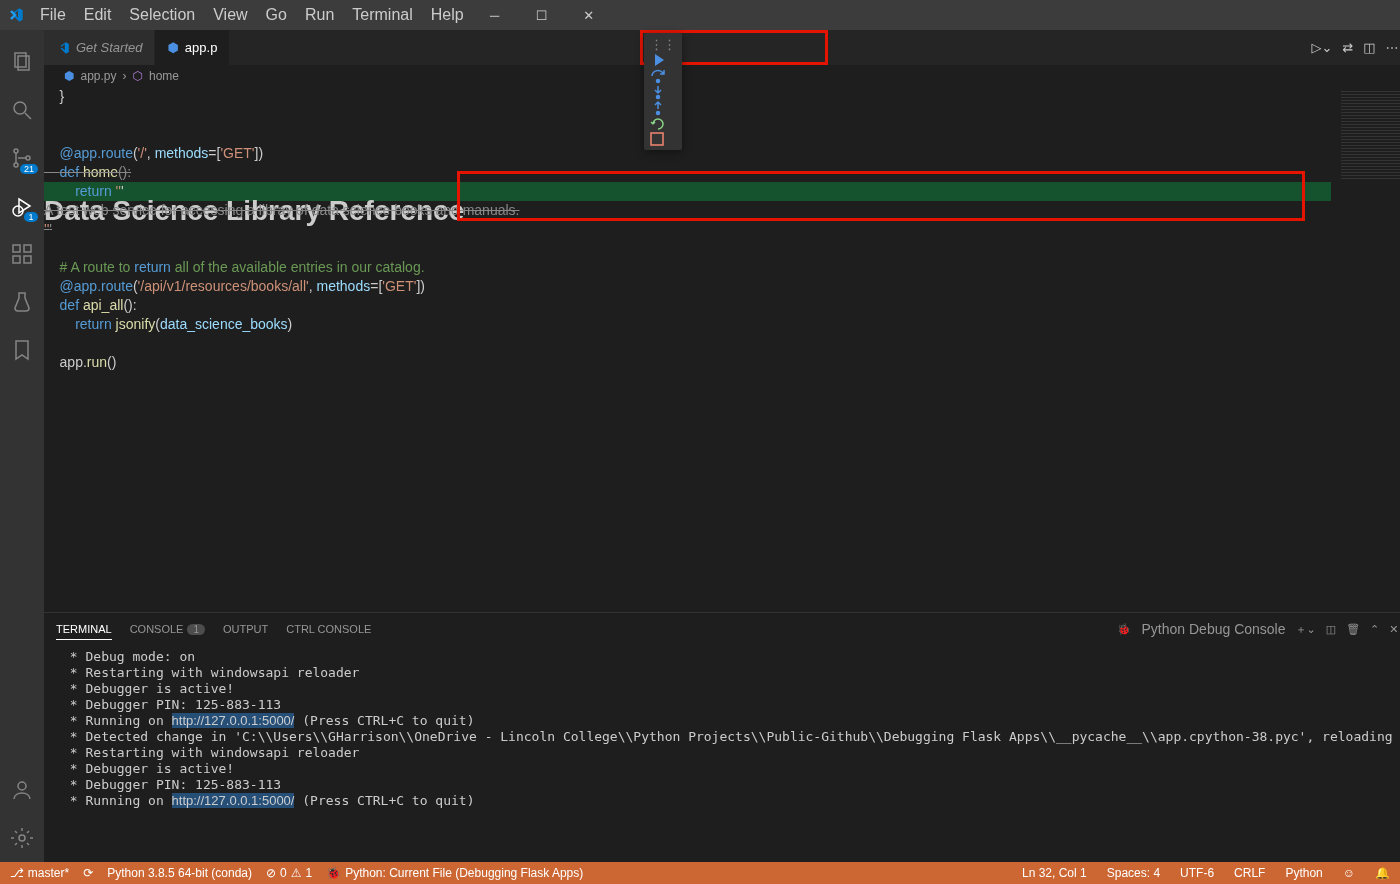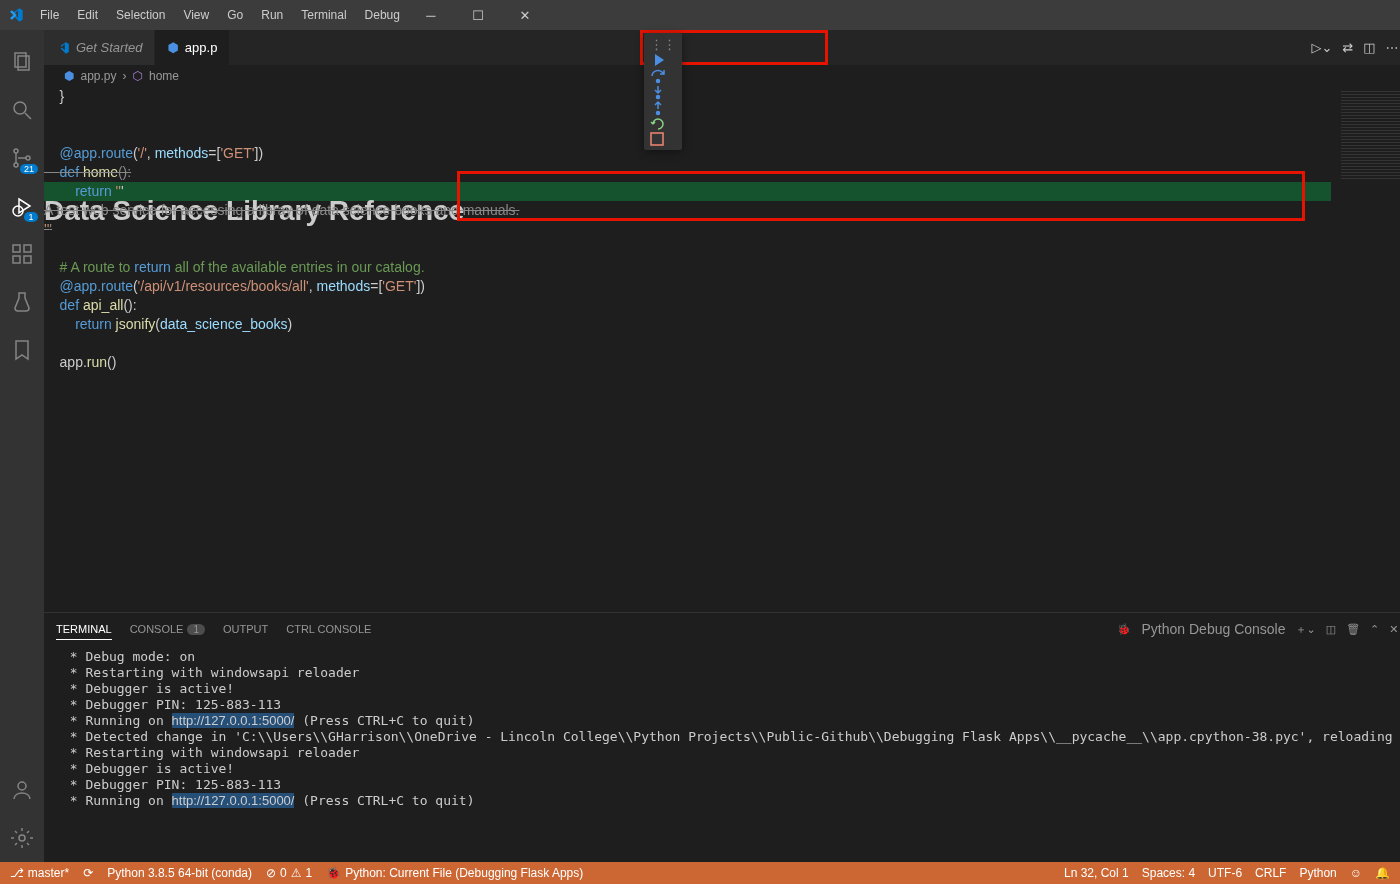--- a/index.html
+++ b/index.html
@@ -1,20 +1,20 @@
 <!DOCTYPE html>
 <html><head>
 <meta charset="utf-8">
 <style>
 * { margin: 0; padding: 0; box-sizing: border-box; font-family: "Segoe UI", sans-serif; }
 body { background: #1e1e1e; color: #ccc; width: 1400px; height: 884px; overflow: hidden; font-size: 13px; }
 .title-bar { height: 30px; background: #3c3c3c; display: flex; align-items: center; padding: 0 8px; }
 .title-bar .logo { width: 16px; height: 16px; margin-right: 8px; }
 .menu-bar { display: flex; gap: 2px; }
-.menu-item { padding: 4px 8px; color: #ccc; cursor: pointer; font-size: 12px; }
+.menu-item { padding: 4px 8px; color: #ccc; cursor: pointer; font-size: 16px; }
 .title-text { flex: 1; text-align: center; font-size: 12px; color: #ccc; }
 .window-controls { display: flex; gap: 1px; }
 .window-btn { width: 46px; height: 30px; display: flex; align-items: center; justify-content: center; cursor: pointer; color: #ccc; }
 
 .main { display: flex; height: calc(100% - 30px - 22px); }
 .activity-bar { width: 44px; background: #333; display: flex; flex-direction: column; align-items: center; padding-top: 8px; }
 .activity-item { width: 48px; height: 48px; display: flex; align-items: center; justify-content: center; cursor: pointer; color: #858585; position: relative; }
 .activity-item.active { color: #fff; border-left: 2px solid #fff; }
 .activity-badge { position: absolute; bottom: 8px; right: 8px; background: #007acc; color: #fff; border-radius: 10px; font-size: 9px; padding: 0 4px; min-width: 14px; text-align: center; }
 .activity-spacer { flex: 1; }
@@ -47,42 +47,42 @@
 .panel { height: 250px; border-top: 1px solid #333; display: flex; flex-direction: column; background: #1e1e1e; }
 .panel-tabs { display: flex; align-items: center; padding: 0 12px; height: 32px; gap: 18px; font-size: 11px; color: #969696; }
 .panel-tab { cursor: pointer; padding: 4px 0; }
 .panel-tab.active { color: #fff; border-bottom: 1px solid #fff; }
 .panel-badge { background: #4d4d4d; border-radius: 10px; padding: 0 6px; font-size: 10px; margin-left: 4px; }
 .panel-right { margin-left: auto; display: flex; gap: 10px; align-items: center; }
 .panel-body { flex: 1; font-family: Consolas, monospace; font-size: 13px; line-height: 16px; padding: 4px 18px; color: #ccc; overflow: hidden; white-space: pre; }
 .term-link { background: #264f78; }
 
 .statusbar { height: 22px; background: #cc6633; display: flex; align-items: center; font-size: 12px; color: #fff; padding: 0 10px; gap: 14px; }
-.statusbar .right { margin-left: auto; display: flex; gap: 13px; }
+.statusbar .right { margin-left: auto; display: flex; gap: 20px; }
 .sb-item { display: flex; align-items: center; gap: 4px; cursor: pointer; }
 
 svg { display: block; }
 </style>
 </head>
 <body>
 
 <div class="title-bar">
   <svg class="logo" viewBox="0 0 24 24">
       <path fill="#007acc" d="M17 2l5 3v14l-5 3-9-9 2-2 5 5V5l-5 5-2-2z"></path>
       <path fill="#1f9cf0" d="M3 7l3-2 7 7-7 7-3-2 5-5z"></path>
     </svg>
   <div class="menu-bar">
     <div class="menu-item">File</div>
     <div class="menu-item">Edit</div>
     <div class="menu-item">Selection</div>
     <div class="menu-item">View</div>
     <div class="menu-item">Go</div>
     <div class="menu-item">Run</div>
     <div class="menu-item">Terminal</div>
-    <div class="menu-item">Debug</div>
+    <div class="menu-item">Help</div>
   </div>
   <div class="window-controls">
     <div class="window-btn">─</div>
     <div class="window-btn">☐</div>
     <div class="window-btn">✕</div>
   </div>
 </div>
 
 <div class="main">
 

